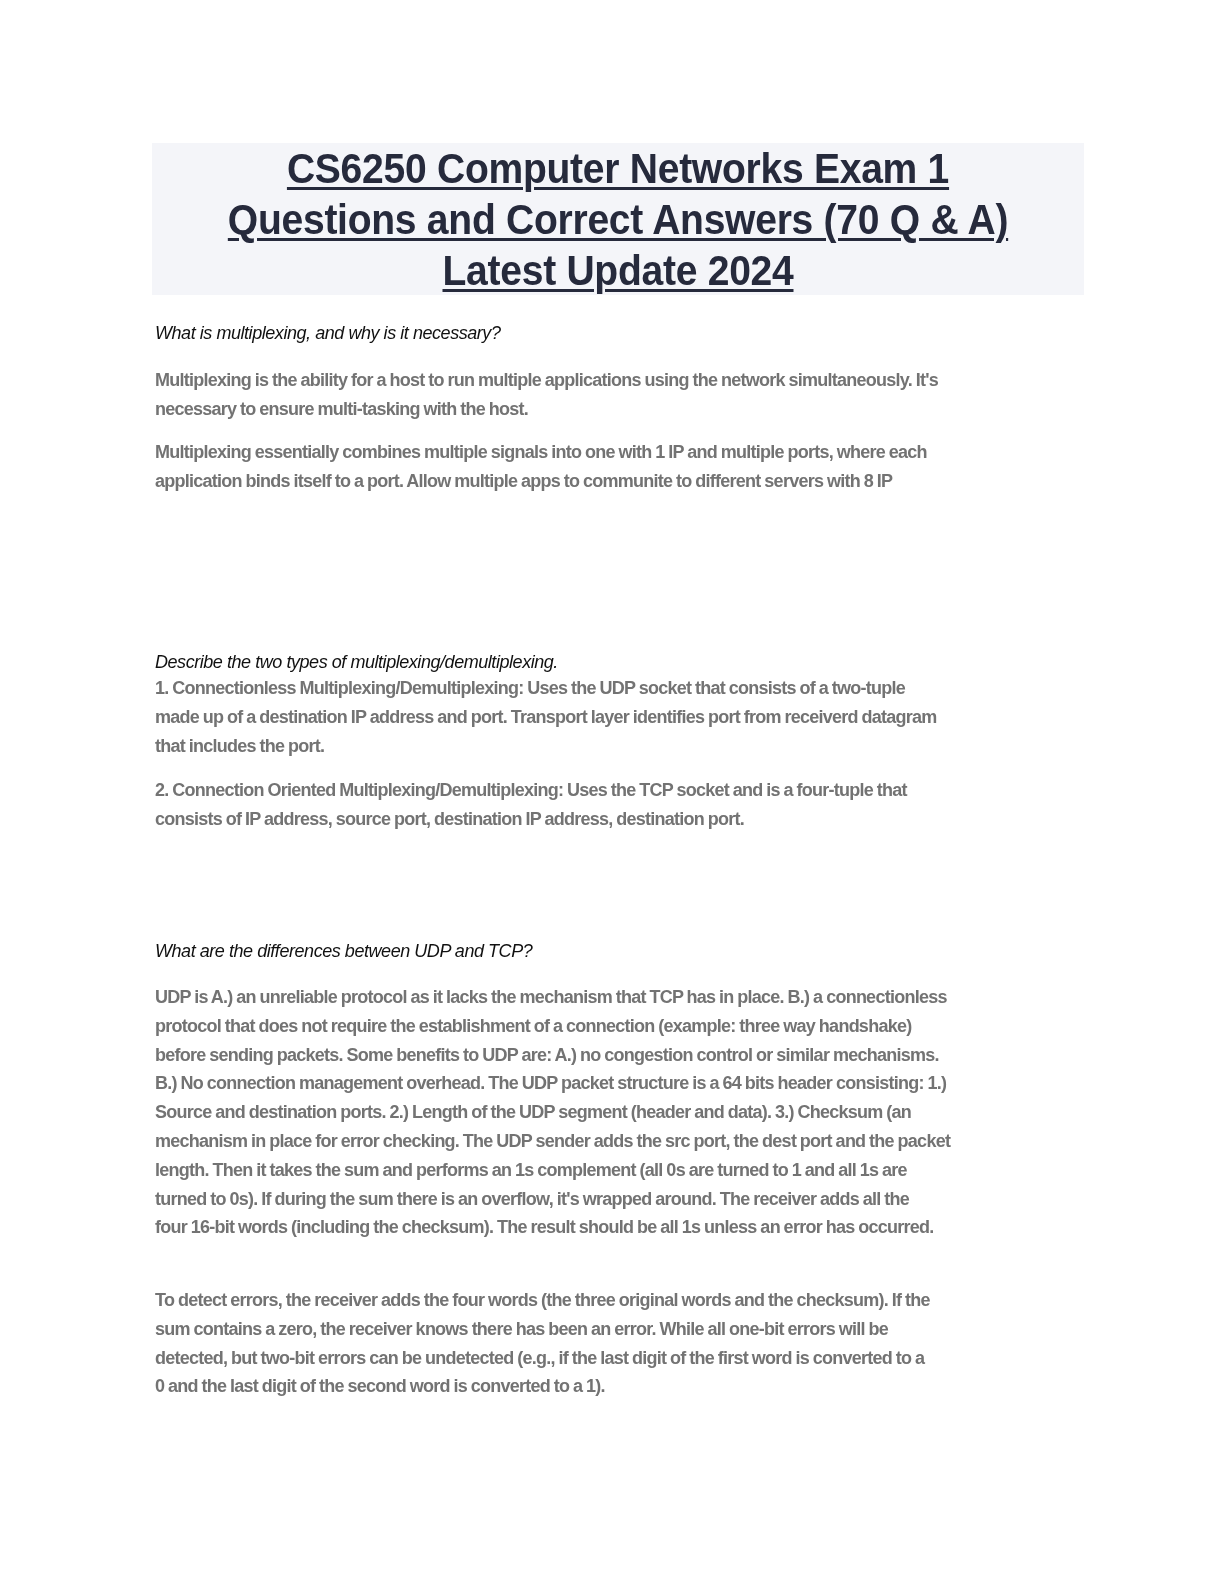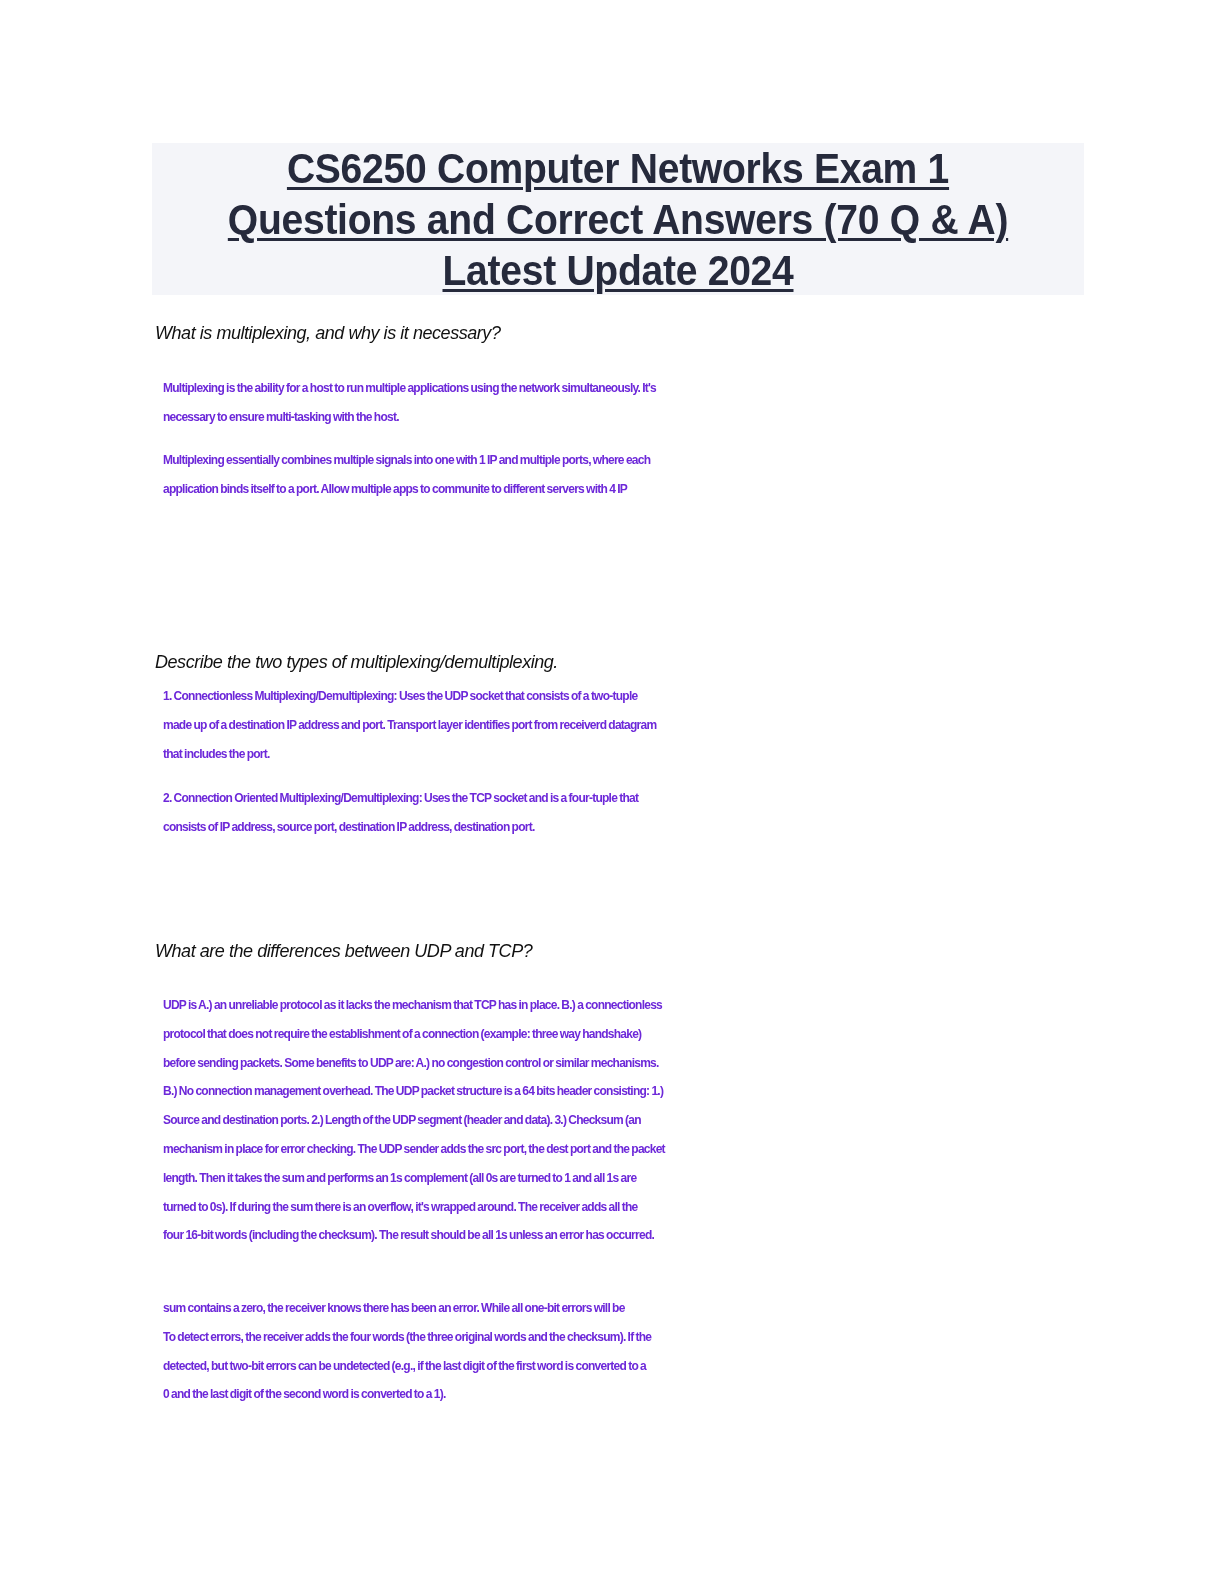--- a/index.html
+++ b/index.html
@@ -55,25 +55,25 @@
     .question {
       font-size: 18px;
       line-height: 24px;
       color: #111111;
       margin: 0;
       letter-spacing: -0.45px;
       white-space: nowrap;
       font-style: italic;
     }
     .answer {
-      font-size: 12px;
+      font-size: 18px;
       line-height: 28.8px;
-      color: #6d28d9;
+      color: #737373;
       font-weight: bold;
-      margin: 8px;
+      margin: 0;
       letter-spacing: -0.75px;
       word-spacing: -0.5px;
     }
     .answer .ln { display: block; white-space: nowrap; }
 
     #q1 { top: 321px; }
     #a1p1 { top: 366px; }
     #a1p2 { top: 438px; }
 
     #q2 { top: 630px; margin-top: 20px; }
@@ -95,21 +95,21 @@
     <span class="title-line">Latest Update 2024</span>
   </div>
 
   <p id="q1" class="content question">What is multiplexing, and why is it necessary?</p>
   <div id="a1p1" class="content answer">
     <span class="ln">Multiplexing is the ability for a host to run multiple applications using the network simultaneously. It's</span>
     <span class="ln">necessary to ensure multi-tasking with the host.</span>
   </div>
   <div id="a1p2" class="content answer">
     <span class="ln">Multiplexing essentially combines multiple signals into one with 1 IP and multiple ports, where each</span>
-    <span class="ln">application binds itself to a port. Allow multiple apps to communite to different servers with 4 IP</span>
+    <span class="ln">application binds itself to a port. Allow multiple apps to communite to different servers with 8 IP</span>
   </div>
 
   <p id="q2" class="content question">Describe the two types of multiplexing/demultiplexing.</p>
   <div id="a2p1" class="content answer">
     <span class="ln">1. Connectionless Multiplexing/Demultiplexing: Uses the UDP socket that consists of a two-tuple</span>
     <span class="ln">made up of a destination IP address and port. Transport layer identifies port from receiverd datagram</span>
     <span class="ln">that includes the port.</span>
   </div>
   <div id="a2p2" class="content answer">
     <span class="ln">2. Connection Oriented Multiplexing/Demultiplexing: Uses the TCP socket and is a four-tuple that</span>
@@ -122,19 +122,19 @@
     <span class="ln">protocol that does not require the establishment of a connection (example: three way handshake)</span>
     <span class="ln">before sending packets. Some benefits to UDP are: A.) no congestion control or similar mechanisms.</span>
     <span class="ln">B.) No connection management overhead. The UDP packet structure is a 64 bits header consisting: 1.)</span>
     <span class="ln">Source and destination ports. 2.) Length of the UDP segment (header and data). 3.) Checksum (an</span>
     <span class="ln">mechanism in place for error checking. The UDP sender adds the src port, the dest port and the packet</span>
     <span class="ln">length. Then it takes the sum and performs an 1s complement (all 0s are turned to 1 and all 1s are</span>
     <span class="ln">turned to 0s). If during the sum there is an overflow, it's wrapped around. The receiver adds all the</span>
     <span class="ln">four 16-bit words (including the checksum). The result should be all 1s unless an error has occurred.</span>
   </div>
   <div id="a3p2" class="content answer">
+    <span class="ln">To detect errors, the receiver adds the four words (the three original words and the checksum). If the</span>
     <span class="ln">sum contains a zero, the receiver knows there has been an error. While all one-bit errors will be</span>
-    <span class="ln">To detect errors, the receiver adds the four words (the three original words and the checksum). If the</span>
     <span class="ln">detected, but two-bit errors can be undetected (e.g., if the last digit of the first word is converted to a</span>
     <span class="ln">0 and the last digit of the second word is converted to a 1).</span>
   </div>
 
 </div>
 
 </body></html>

